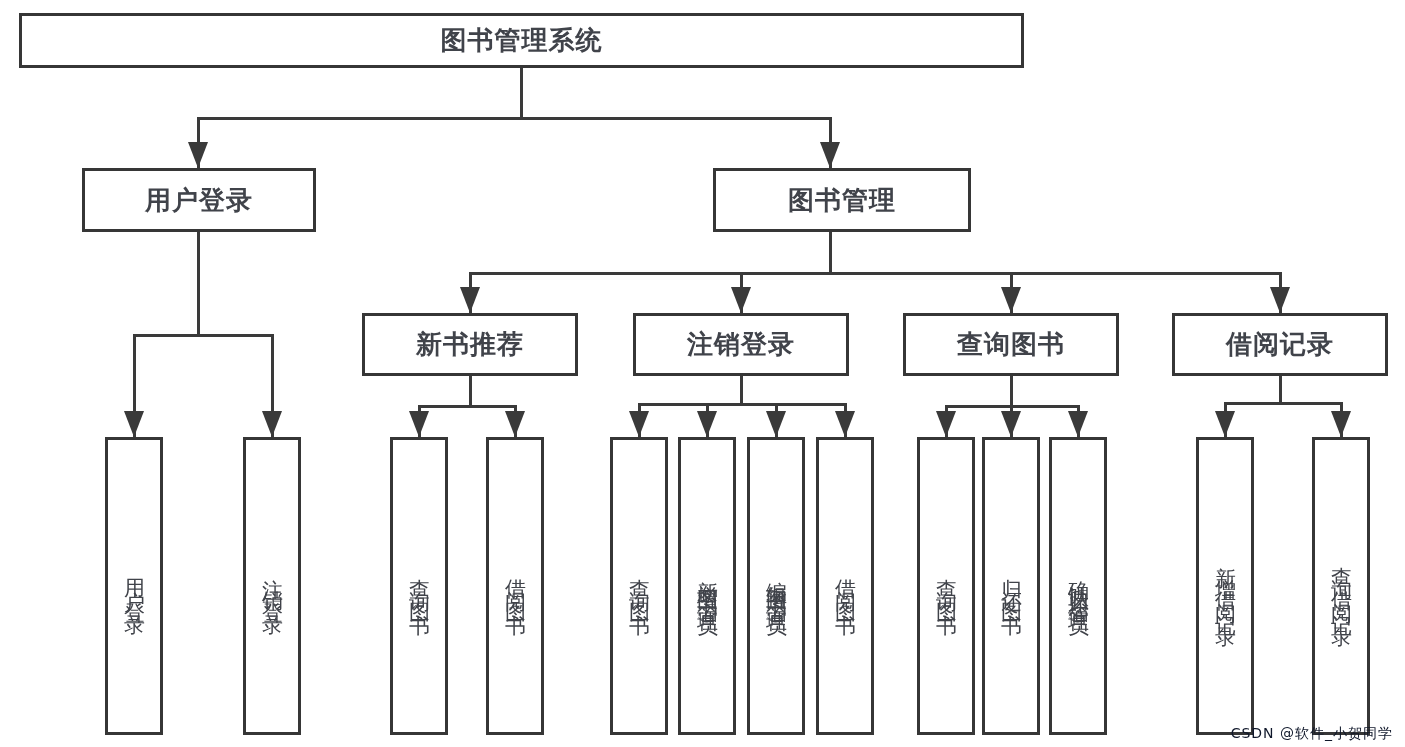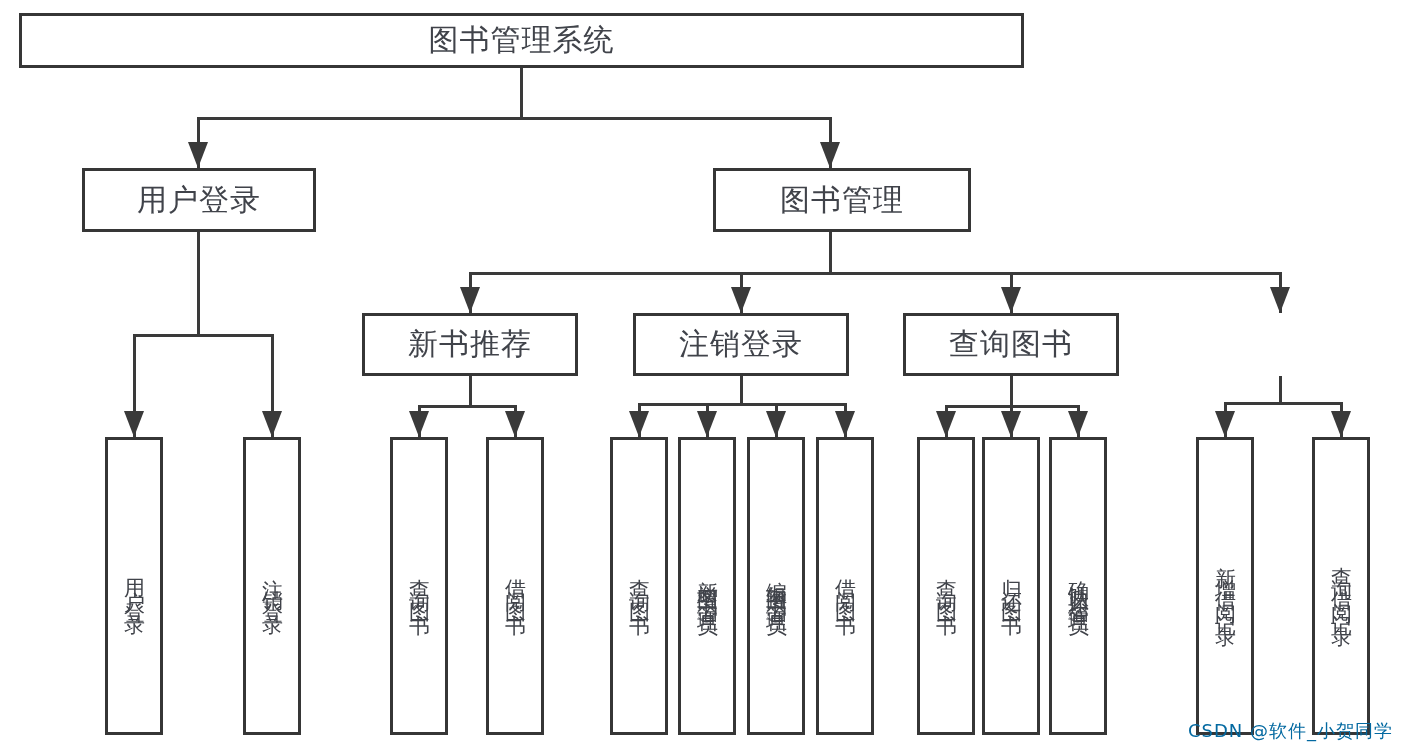--- a/index.html
+++ b/index.html
@@ -5,36 +5,36 @@
   html,body{margin:0;padding:0;background:#fff;}
   #canvas{
     position:relative;width:1405px;height:747px;background:#fff;overflow:hidden;
     font-family:"DejaVu Sans","Liberation Sans",sans-serif;
   }
   .box{
     position:absolute;box-sizing:border-box;background:#fff;
     border:3px solid #363636;color:#40434a;
     display:flex;align-items:center;justify-content:center;
   }
-  .h-label{font-size:30px;letter-spacing:1px;white-space:nowrap;}
+  .h-label{font-size:26px;letter-spacing:1px;white-space:nowrap;font-weight:bold;}
   .v-wrap{display:flex;align-items:center;justify-content:center;width:100%;height:100%;}
   .v-label{
     writing-mode:vertical-rl;text-orientation:mixed;
     font-size:21px;letter-spacing:12px;line-height:1;white-space:nowrap;
   }
   .v-label.tight{letter-spacing:5px;}
   .ln{position:absolute;background:#3a3a3a;}
   .ar{
     position:absolute;width:0;height:0;
     border-left:10px solid transparent;border-right:10px solid transparent;
     border-top:26px solid #3a3a3a;
   }
   .watermark{
     position:absolute;right:12px;bottom:4px;z-index:20;
-    color:#0369a1;font-size:18px;letter-spacing:1px;white-space:nowrap;
+    color:#0f172a;font-size:14px;letter-spacing:1px;white-space:nowrap;
   }
 </style>
 </head>
 <body>
 
 <div id="canvas">
 
   <i class="ln" style="left:520px;top:68px;width:3px;height:50px"></i>
   <i class="ln" style="left:197px;top:117px;width:635px;height:3px"></i>
   <i class="ln" style="left:197px;top:117px;width:3px;height:51px"></i>
@@ -107,20 +107,23 @@
 
   <div class="box" style="left:362px;top:313px;width:216px;height:63px">
     <span class="h-label">新书推荐</span>
   </div>
   <div class="box" style="left:633px;top:313px;width:216px;height:63px">
     <span class="h-label">注销登录</span>
   </div>
   <div class="box" style="left:903px;top:313px;width:216px;height:63px">
     <span class="h-label">查询图书</span>
   </div>
+  <div class="box" style="left:1172px;top:313px;width:216px;height:63px">
+    <span class="h-label">借阅记录</span>
+  </div>
 
   <div class="box" style="left:105px;top:437px;width:58px;height:298px">
     <span class="v-wrap">
         <span class="v-label">用户登录</span>
       </span>
   </div>
   <div class="box" style="left:243px;top:437px;width:58px;height:298px">
     <span class="v-wrap">
         <span class="v-label">注销登录</span>
       </span>

